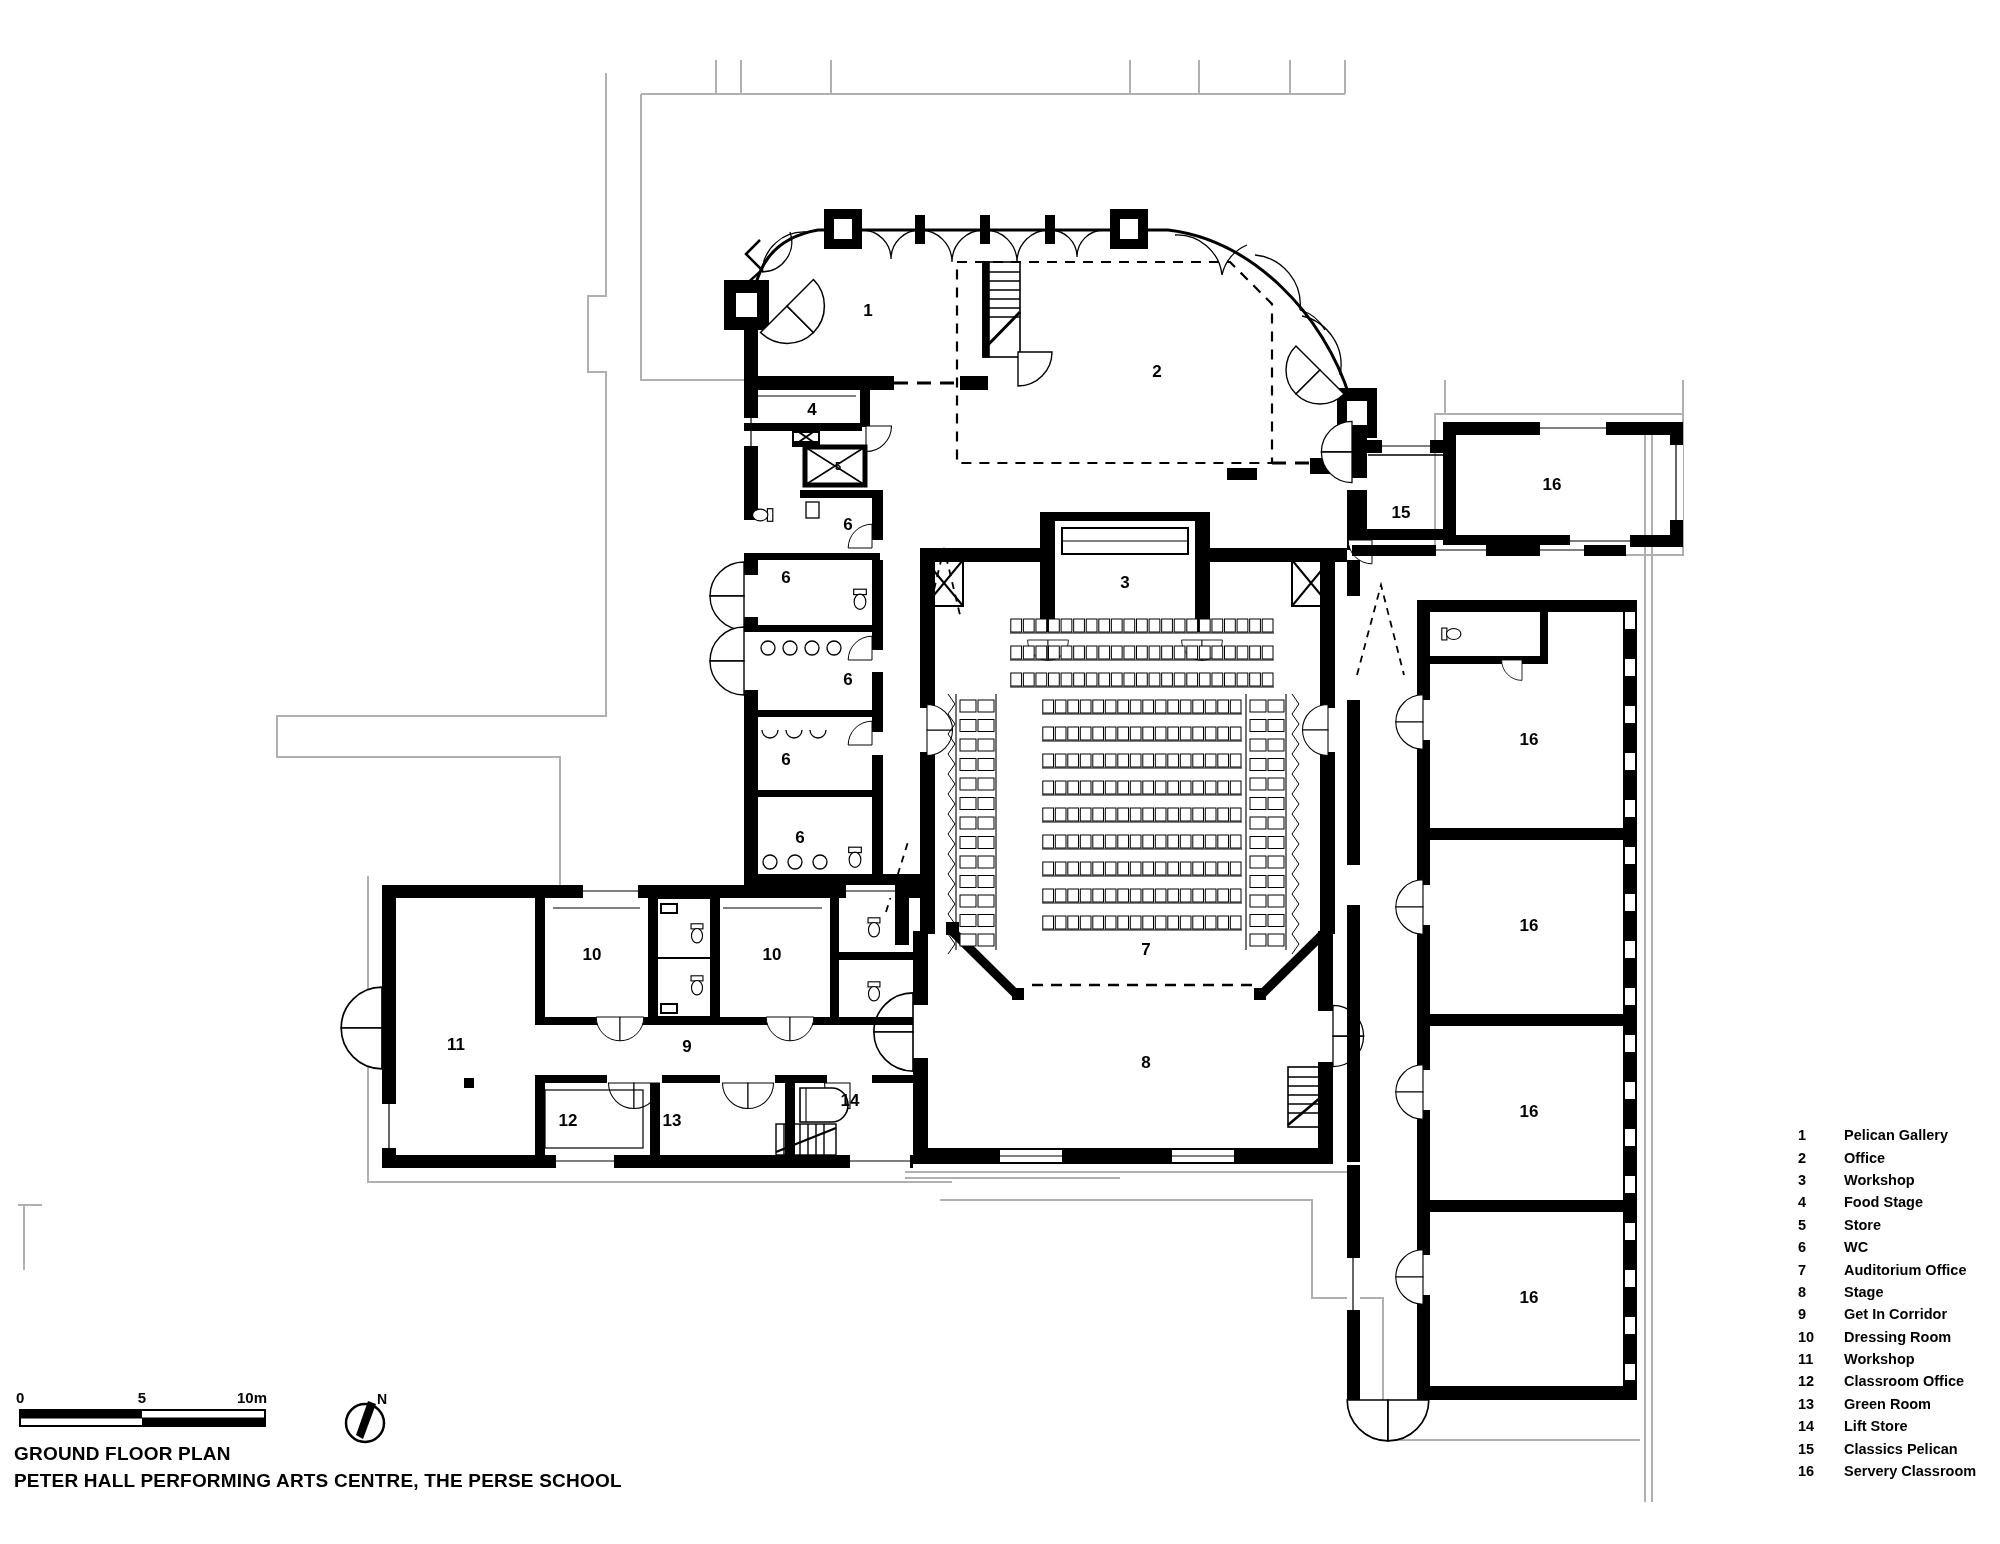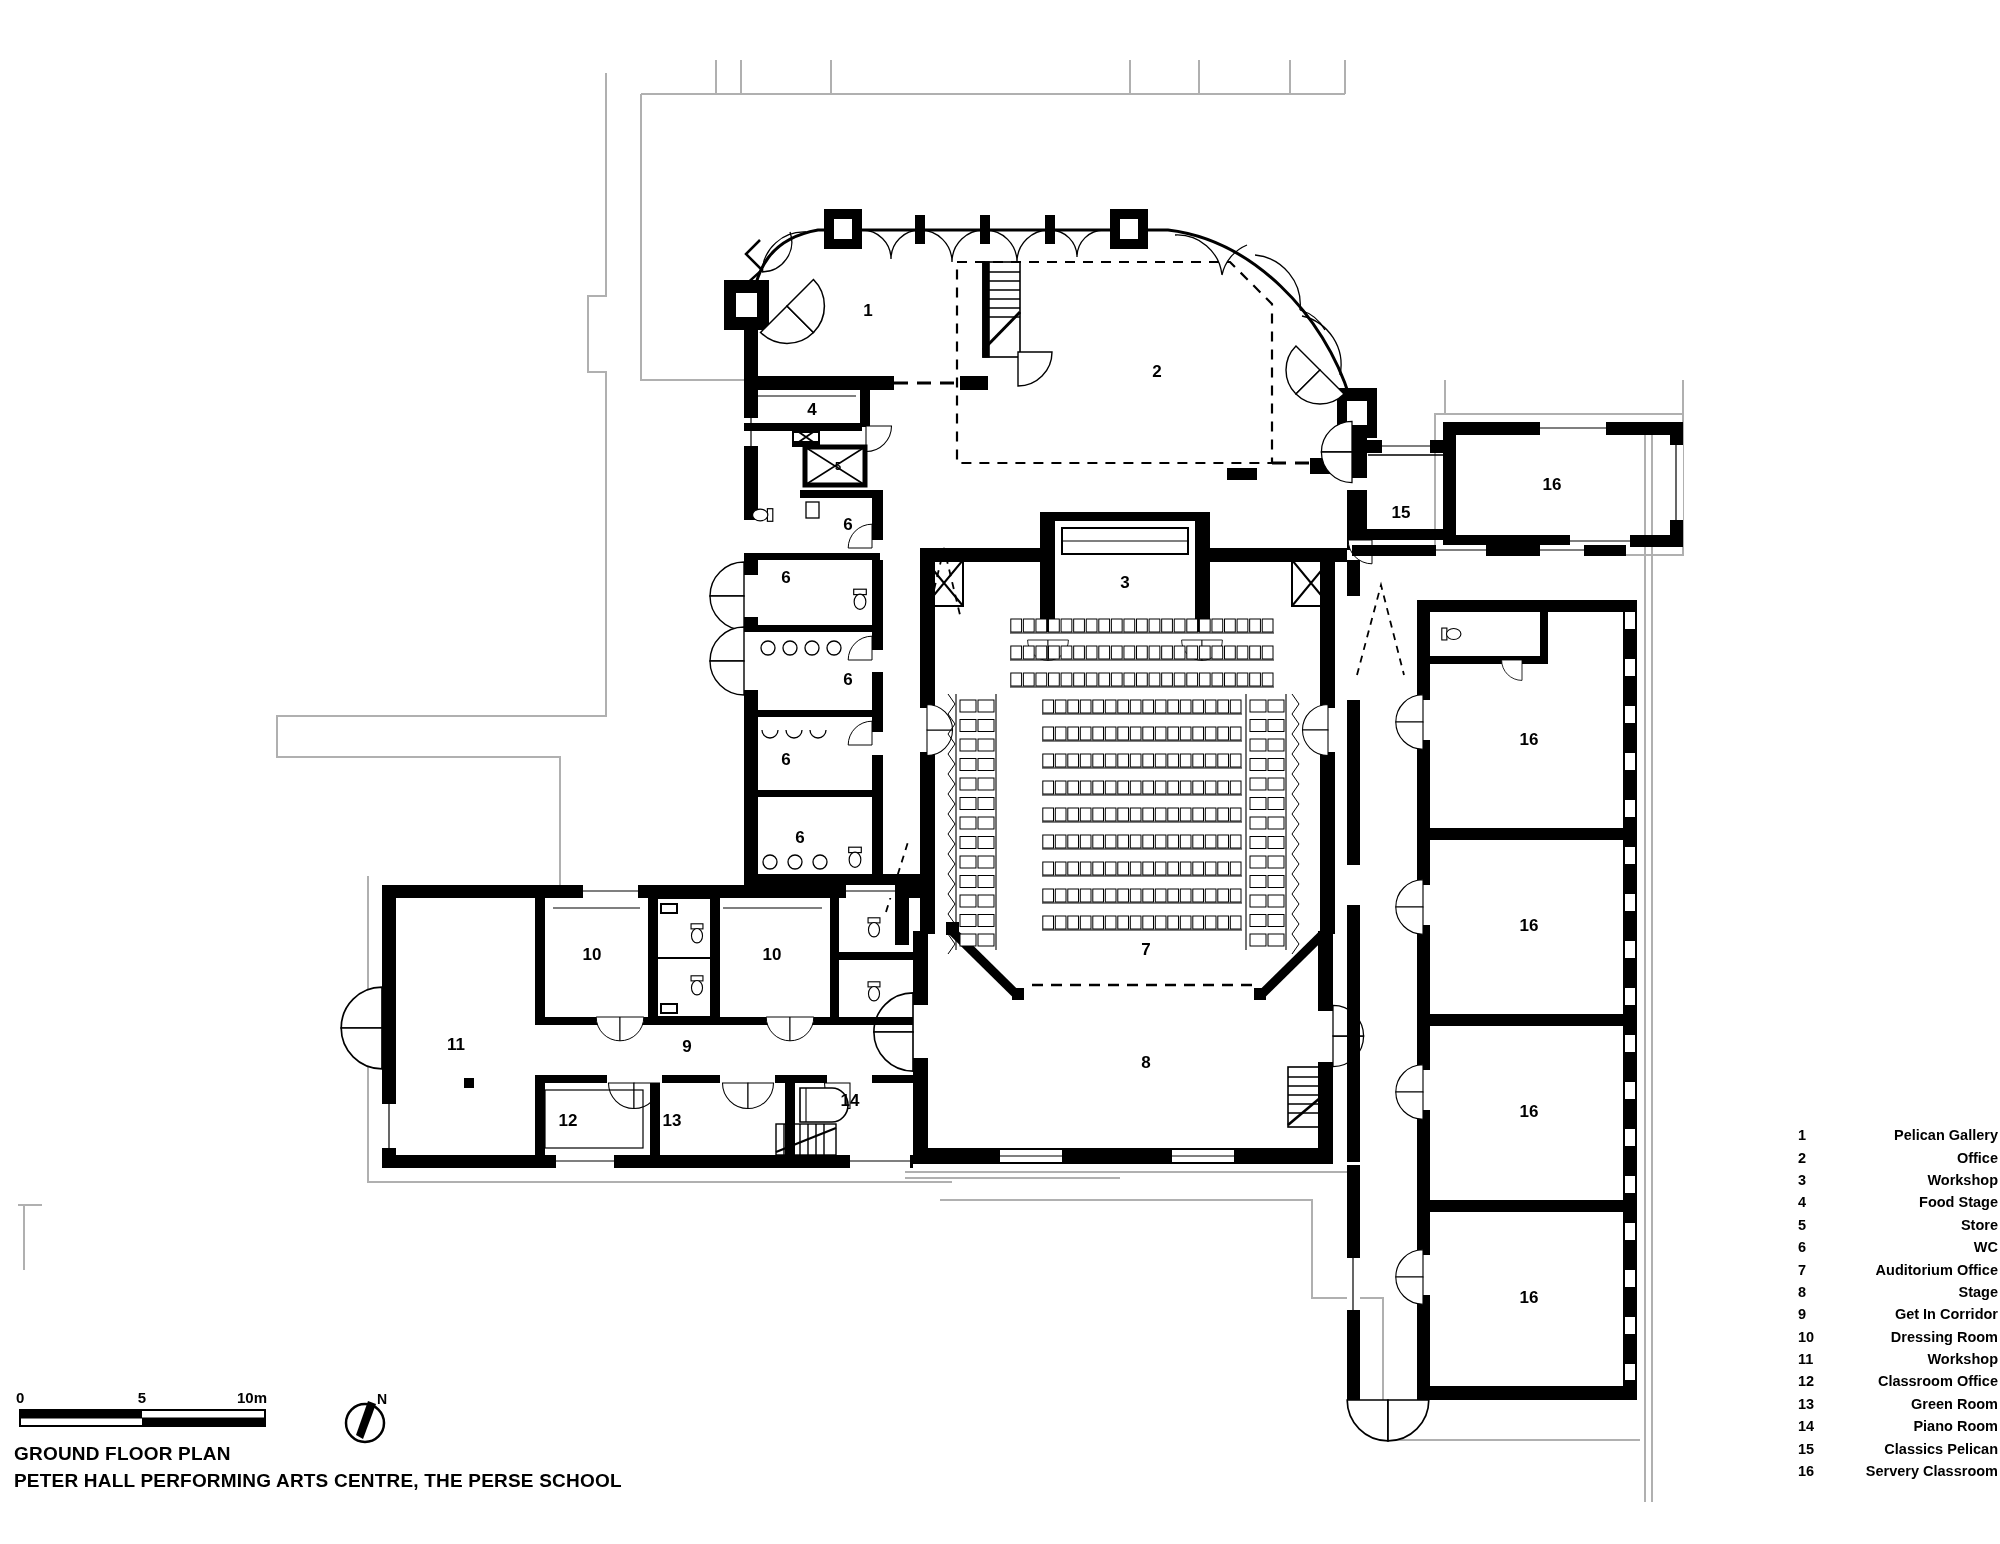--- a/index.html
+++ b/index.html
@@ -4,21 +4,21 @@
 <style>
   html,body{margin:0;padding:0;background:#ffffff;}
   .page{position:relative;width:2000px;height:1544px;background:#fff;overflow:hidden;
         font-family:"Liberation Sans", sans-serif;color:#000;}
   svg text{font-family:"Liberation Sans", sans-serif;font-weight:bold;}
   .room-num{font-size:17px;}
   .room-num-sm{font-size:11px;}
   #legend{position:absolute;left:1798px;top:1124px;width:200px;}
   .legend-row{display:flex;height:22.4px;align-items:center;font-size:14.5px;font-weight:bold;}
   .legend-num{width:46px;flex:0 0 46px;}
-  .legend-lbl{flex:1;white-space:nowrap;text-align:right;}
+  .legend-lbl{flex:1;white-space:nowrap;}
 </style>
 </head>
 <body>
 
 <div class="page">
 <svg width="2000" height="1544" viewBox="0 0 2000 1544">
   <defs>
     <path id="leaf" d="M0,0 L34,0 A34,34 0 0 0 0,-34 Z" fill="#ffffff" stroke="#000" stroke-width="1.4"></path>
     <g id="bfly">
       <use href="#leaf"></use>
@@ -716,21 +716,21 @@
       <div class="legend-row">
         <span class="legend-num">12</span>
         <span class="legend-lbl">Classroom Office</span>
       </div>
       <div class="legend-row">
         <span class="legend-num">13</span>
         <span class="legend-lbl">Green Room</span>
       </div>
       <div class="legend-row">
         <span class="legend-num">14</span>
-        <span class="legend-lbl">Piano Room</span>
+        <span class="legend-lbl">Lift Store</span>
       </div>
       <div class="legend-row">
         <span class="legend-num">15</span>
         <span class="legend-lbl">Classics Pelican</span>
       </div>
       <div class="legend-row">
         <span class="legend-num">16</span>
         <span class="legend-lbl">Servery Classroom</span>
       </div>
     </div>

